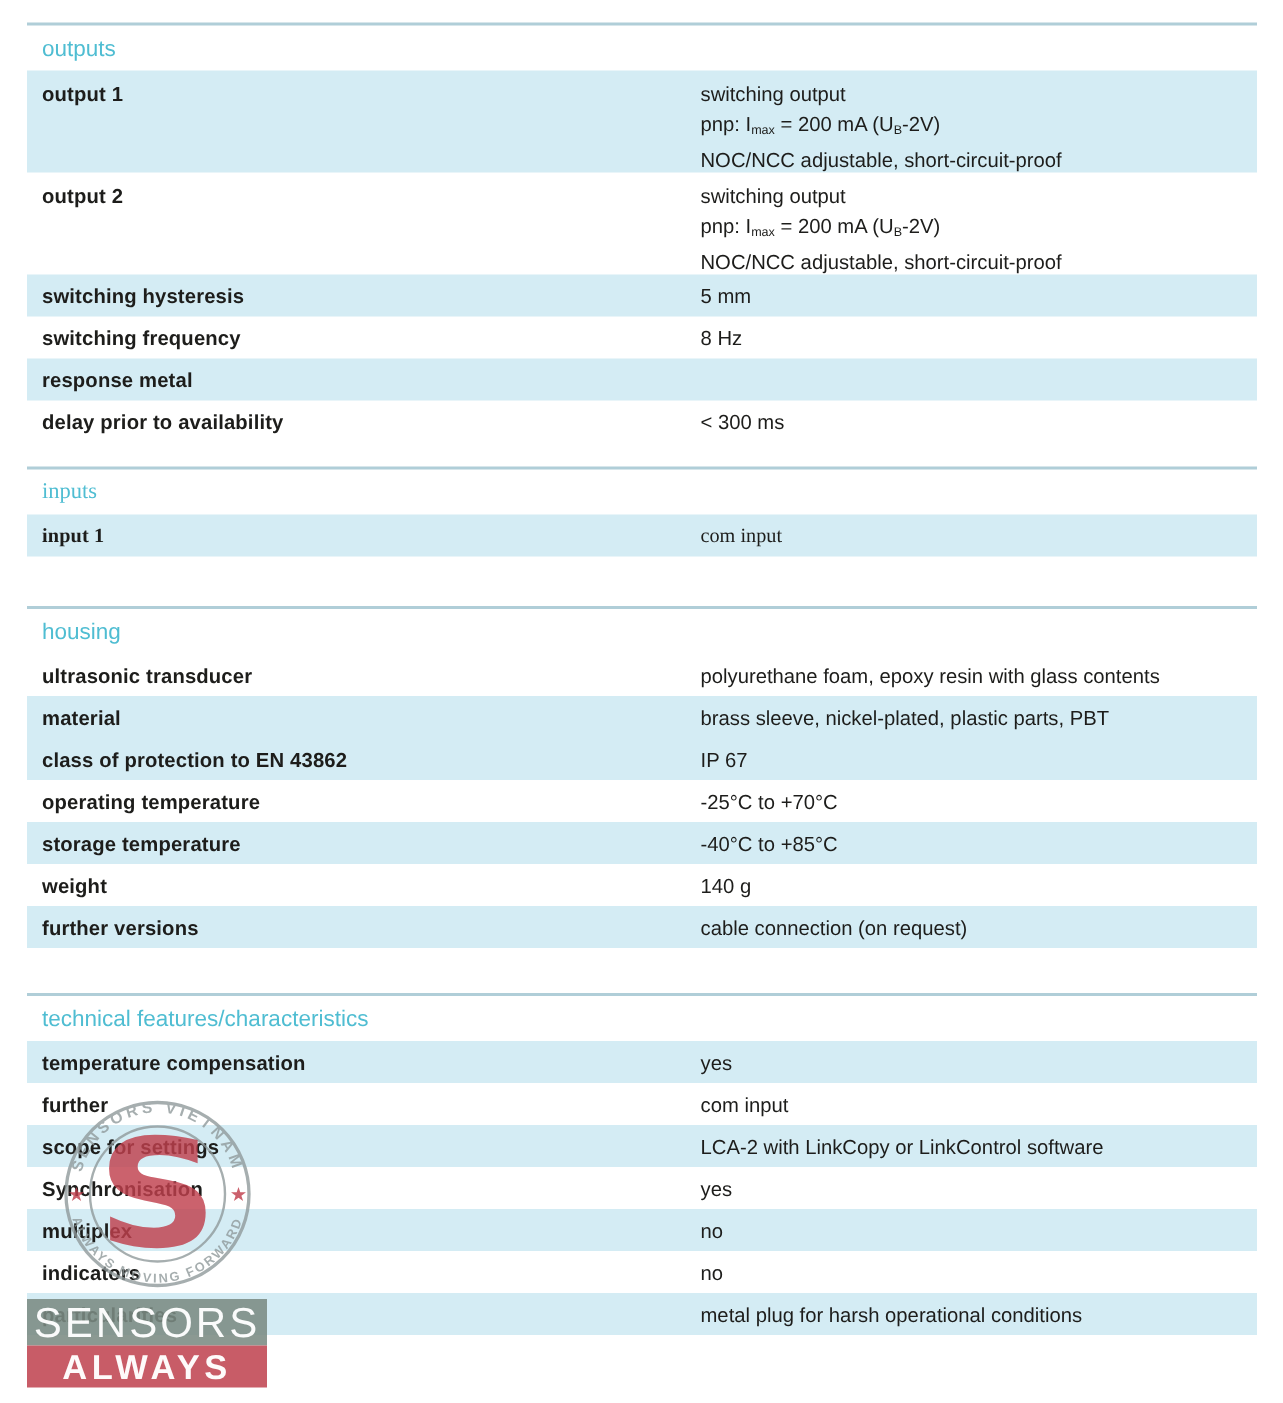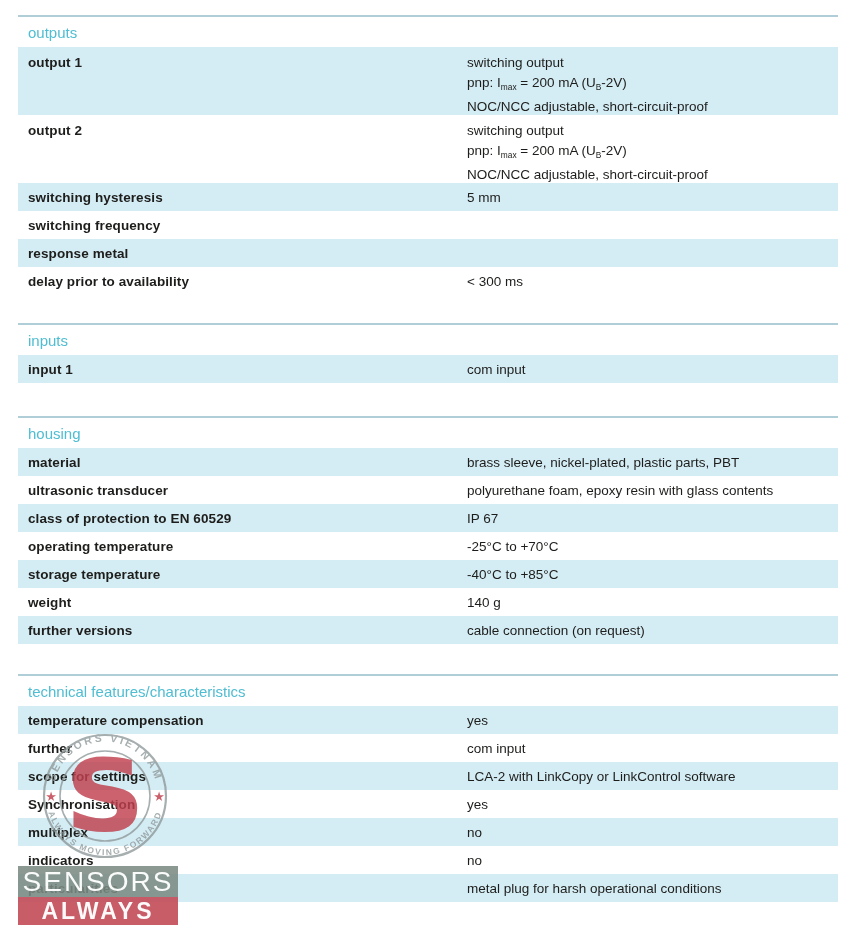--- a/index.html
+++ b/index.html
@@ -2,21 +2,21 @@
 <html><head>
 <meta charset="utf-8">
 <style>
   * { margin:0; padding:0; box-sizing:border-box; }
   html,body { width:855px; height:935px; background:#ffffff; overflow:hidden;
               font-family:"Liberation Sans", sans-serif; color:#1d1d1b; }
   .doc { position:relative; width:855px; height:935px; padding-top:15px; }
   .table-wrap { margin-left:18px; width:820px; }
   .spec-section { }
   .spec-section + .spec-section { }
-  .sec-inputs   { margin-top:28px; }
+  .sec-inputs   { margin-top:16px;font-family:Liberation Serif, serif; }
   .sec-housing  { margin-top:33px; }
   .sec-tech     { margin-top:30px; }
   .sep { height:2px; background:#b0ced8; }
   .sec-title { height:30px; display:flex; align-items:center; padding-left:10px;
                font-size:15px; font-weight:400; color:#4fbdd2; }
   .row { display:flex; min-height:28px; align-items:center; padding-left:10px;
          font-size:13.5px;gap:32px; }
   .row.shaded { background:#d4ecf4; }
   .row .label { flex:0 0 407px; font-weight:600; letter-spacing:0.1px; }
   .row .value { flex:1; font-weight:400; }
@@ -60,20 +60,21 @@
           <div class="vline"><span>pnp: I</span><span class="sub">max</span><span> = 200 mA (U</span><span class="sub">B</span><span>-2V)</span></div>
           <div class="vline">NOC/NCC adjustable, short-circuit-proof</div>
         </div>
       </div>
       <div class="row shaded">
         <div class="label">switching hysteresis</div>
         <div class="value">5 mm</div>
       </div>
       <div class="row">
         <div class="label">switching frequency</div>
+        <div class="value">8 Hz</div>
       </div>
       <div class="row shaded">
         <div class="label">response metal</div>
       </div>
       <div class="row">
         <div class="label">delay prior to availability</div>
         <div class="value">&lt; 300 ms</div>
       </div>
     </section>
 
@@ -82,30 +83,30 @@
       <div class="sec-title">inputs</div>
       <div class="row shaded">
         <div class="label">input 1</div>
         <div class="value">com input</div>
       </div>
     </section>
 
     <section class="spec-section sec-housing">
       <div class="sep"></div>
       <div class="sec-title">housing</div>
-      <div class="row shaded">
-        <div class="label">material</div>
-        <div class="value">brass sleeve, nickel-plated, plastic parts, PBT</div>
-      </div>
       <div class="row">
         <div class="label">ultrasonic transducer</div>
         <div class="value">polyurethane foam, epoxy resin with glass contents</div>
       </div>
       <div class="row shaded">
-        <div class="label">class of protection to EN 60529</div>
+        <div class="label">material</div>
+        <div class="value">brass sleeve, nickel-plated, plastic parts, PBT</div>
+      </div>
+      <div class="row shaded">
+        <div class="label">class of protection to EN 43862</div>
         <div class="value">IP 67</div>
       </div>
       <div class="row">
         <div class="label">operating temperature</div>
         <div class="value">-25°C to +70°C</div>
       </div>
       <div class="row shaded">
         <div class="label">storage temperature</div>
         <div class="value">-40°C to +85°C</div>
       </div>

